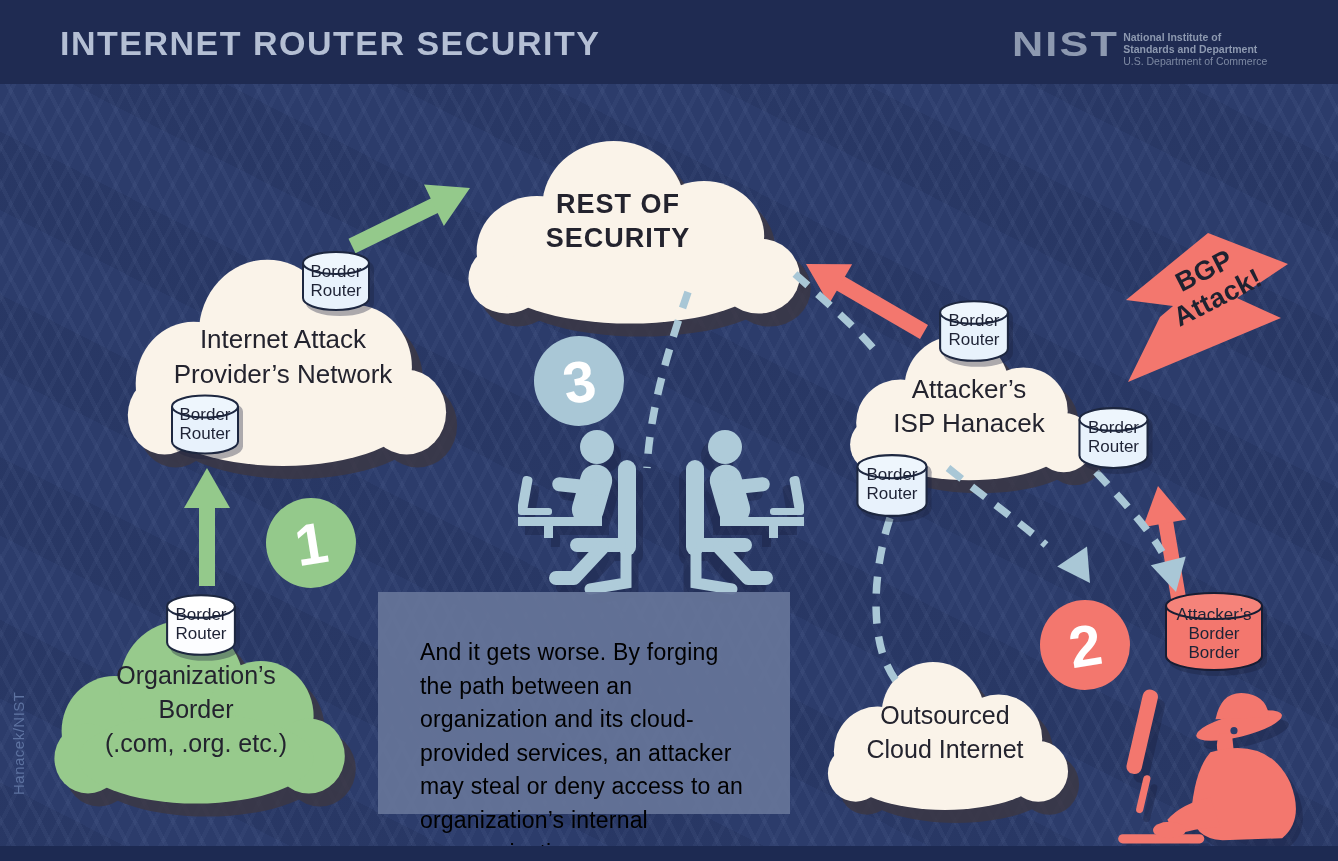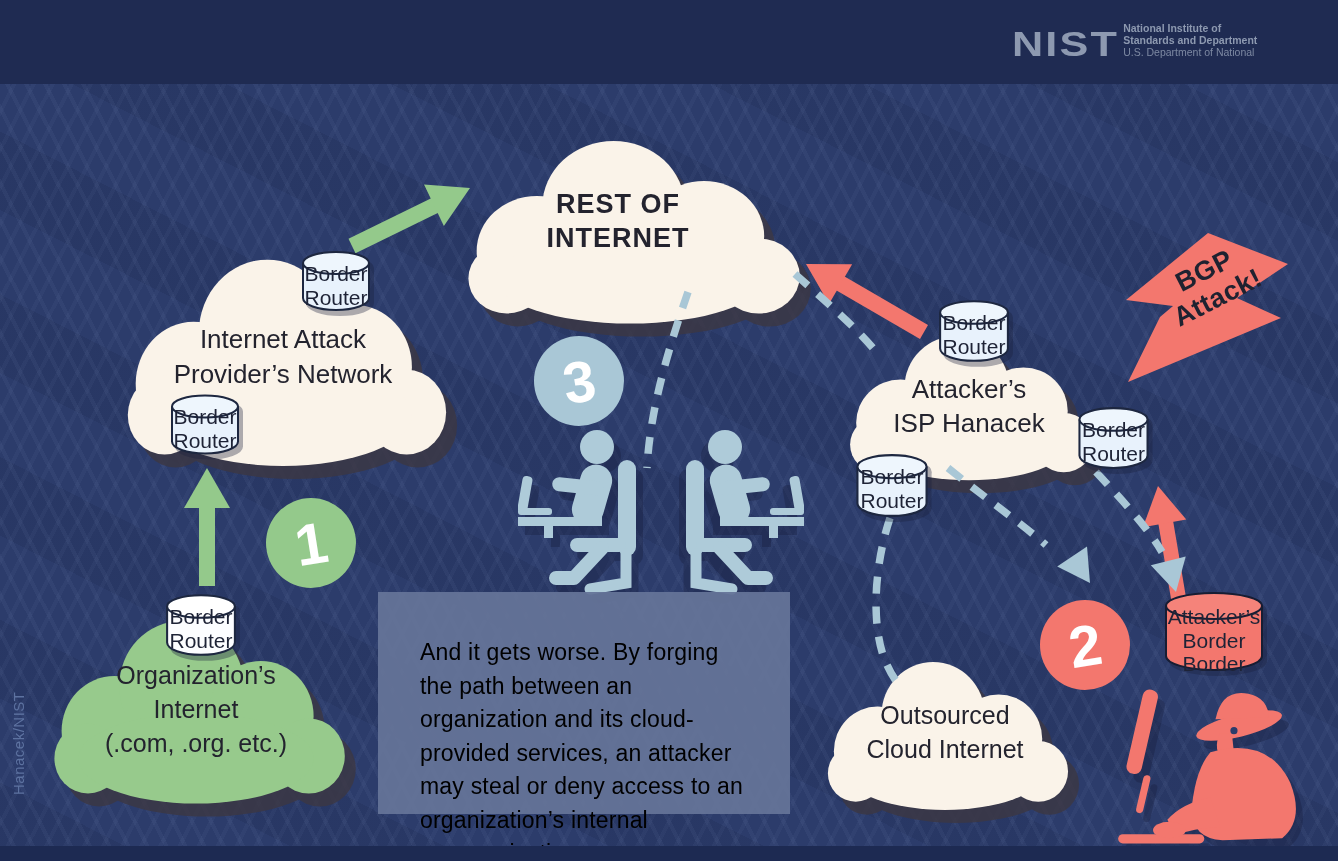--- a/index.html
+++ b/index.html
@@ -9,38 +9,38 @@
     background-color:#2c3c6b;
     background-image:
       repeating-linear-gradient(63deg, rgba(160,180,225,0.055) 0 4px, transparent 4px 17px),
       repeating-linear-gradient(-63deg, rgba(160,180,225,0.045) 0 4px, transparent 4px 17px),
       repeating-linear-gradient(27deg, rgba(10,18,45,0.10) 0 70px, transparent 70px 145px);
   }
   
   .header{position:absolute;left:0;top:0;width:1338px;height:84px;background:#1f2b52;z-index:6;}
   .title{position:absolute;left:60px;top:24px;font-size:34px;font-weight:bold;
          letter-spacing:1.5px;color:#b4bfd4;}
-  .nist{position:absolute;left:1012px;top:22px;display:flex;align-items:flex-start;gap:12px;color:#8d99b0;}
+  .nist{position:absolute;left:1012px;top:22px;display:flex;align-items:flex-end;gap:12px;color:#8d99b0;}
   .nist-word{font-size:40px;font-weight:bold;letter-spacing:2px;transform:scale(1.08,0.88);transform-origin:left center;}
   .nist-text{font-size:10.5px;line-height:12px;}
   .nist-text .b{font-weight:bold;white-space:pre-line;}
   .nist-text .s{font-weight:normal;opacity:.85;}
   .footer{position:absolute;left:0;bottom:0;width:1338px;height:15px;background:#1d2a52;z-index:6;}
   
   .cloud{position:absolute;z-index:2;}
   .cloud svg{position:absolute;inset:0;width:100%;height:100%;
              filter:drop-shadow(11px 13px 0 rgba(60,55,66,0.80));}
   .cloud .clabel{position:absolute;inset:0;display:flex;align-items:center;justify-content:center;
                  text-align:center;white-space:pre-line;color:#23232e;z-index:1;}
   .cream{fill:#faf3e9;} .greenfill{fill:#97ca8c;}
   
   .cyl{position:absolute;z-index:4;}
   .cyl svg{position:absolute;inset:0;width:100%;height:100%;
            filter:drop-shadow(4px 5px 0 rgba(25,32,60,0.35));}
-  .cyl .rlabel{position:relative;text-align:center;font-size:21px;line-height:1.12;
+  .cyl .rlabel{position:relative;text-align:center;font-size:17px;line-height:1.12;
                color:#1e2336;padding-top:13px;white-space:normal;z-index:1;}
   
   .step{position:absolute;width:90px;height:90px;border-radius:50%;z-index:4;
         display:flex;align-items:center;justify-content:center;}
   .step span{font-size:58px;font-weight:bold;color:#fff;transform:rotate(-9deg);}
   
   .callout{position:absolute;left:378px;top:592px;width:412px;height:222px;z-index:4;
            background:rgba(101,116,152,0.94);box-sizing:border-box;padding:26px 24px 0 24px;}
   .callout p{margin:18px;color:#000000;font-size:23px;line-height:1.46;letter-spacing:.2px;}
   
@@ -69,21 +69,21 @@
       <g class="cream">
         <circle cx="62" cy="92" r="44"></circle>
           <circle cx="118" cy="56" r="52"></circle>
         <circle cx="184" cy="80" r="44"></circle>
           <circle cx="224" cy="112" r="30"></circle>
         <circle cx="40" cy="114" r="28"></circle>
           <ellipse cx="130" cy="114" rx="98" ry="36"></ellipse>
       </g>
     </svg>
     <div class="clabel" style="font-size:27px;font-weight:bold;letter-spacing:1px;line-height:1.25;transform:translate(-12px,-14px);">REST OF
-INTERNET</div>
+SECURITY</div>
   </div>
 
   <div class="cloud" style="left:112px;top:254px;width:342px;height:226px;">
     <svg viewBox="0 0 260 160" preserveAspectRatio="none">
       <g class="cream">
         <circle cx="62" cy="92" r="44"></circle>
           <circle cx="118" cy="56" r="52"></circle>
         <circle cx="184" cy="80" r="44"></circle>
           <circle cx="224" cy="112" r="30"></circle>
         <circle cx="40" cy="114" r="28"></circle>
@@ -99,21 +99,21 @@
       <g class="greenfill">
         <circle cx="62" cy="92" r="44"></circle>
           <circle cx="118" cy="56" r="52"></circle>
         <circle cx="184" cy="80" r="44"></circle>
           <circle cx="224" cy="112" r="30"></circle>
         <circle cx="40" cy="114" r="28"></circle>
           <ellipse cx="130" cy="114" rx="98" ry="36"></ellipse>
       </g>
     </svg>
     <div class="clabel" style="font-size:25px;line-height:1.35;transform:translate(0,-6px);">Organization’s
-Internet
+Border
 (.com, .org. etc.)</div>
   </div>
 
   <div class="cloud" style="left:838px;top:332px;width:262px;height:158px;">
     <svg viewBox="0 0 260 160" preserveAspectRatio="none">
       <g class="cream">
         <circle cx="62" cy="92" r="44"></circle>
           <circle cx="118" cy="56" r="52"></circle>
         <circle cx="184" cy="80" r="44"></circle>
           <circle cx="224" cy="112" r="30"></circle>
@@ -301,26 +301,27 @@
       </g>
       <circle cx="119" cy="45" r="3.5" fill="#2c3c6b"></circle>
     </svg>
   </div>
 
   <div class="callout">
     <p>And it gets worse. By forging the path between an organization and its cloud-provided services, an attacker may steal or deny access to an organization’s internal communications.</p>
   </div>
 
   <div class="header">
+    <div class="title">INTERNET ROUTER SECURITY</div>
     <div class="nist">
       <div class="nist-word">NIST</div>
       <div class="nist-text">
         <div class="b">National Institute of
 Standards and Department</div>
-        <div class="s">U.S. Department of National</div>
+        <div class="s">U.S. Department of Commerce</div>
       </div>
     </div>
   </div>
 
   <div class="credit">Hanacek/NIST</div>
   <div class="footer"></div>
 
 </div>
 
 </body></html>

